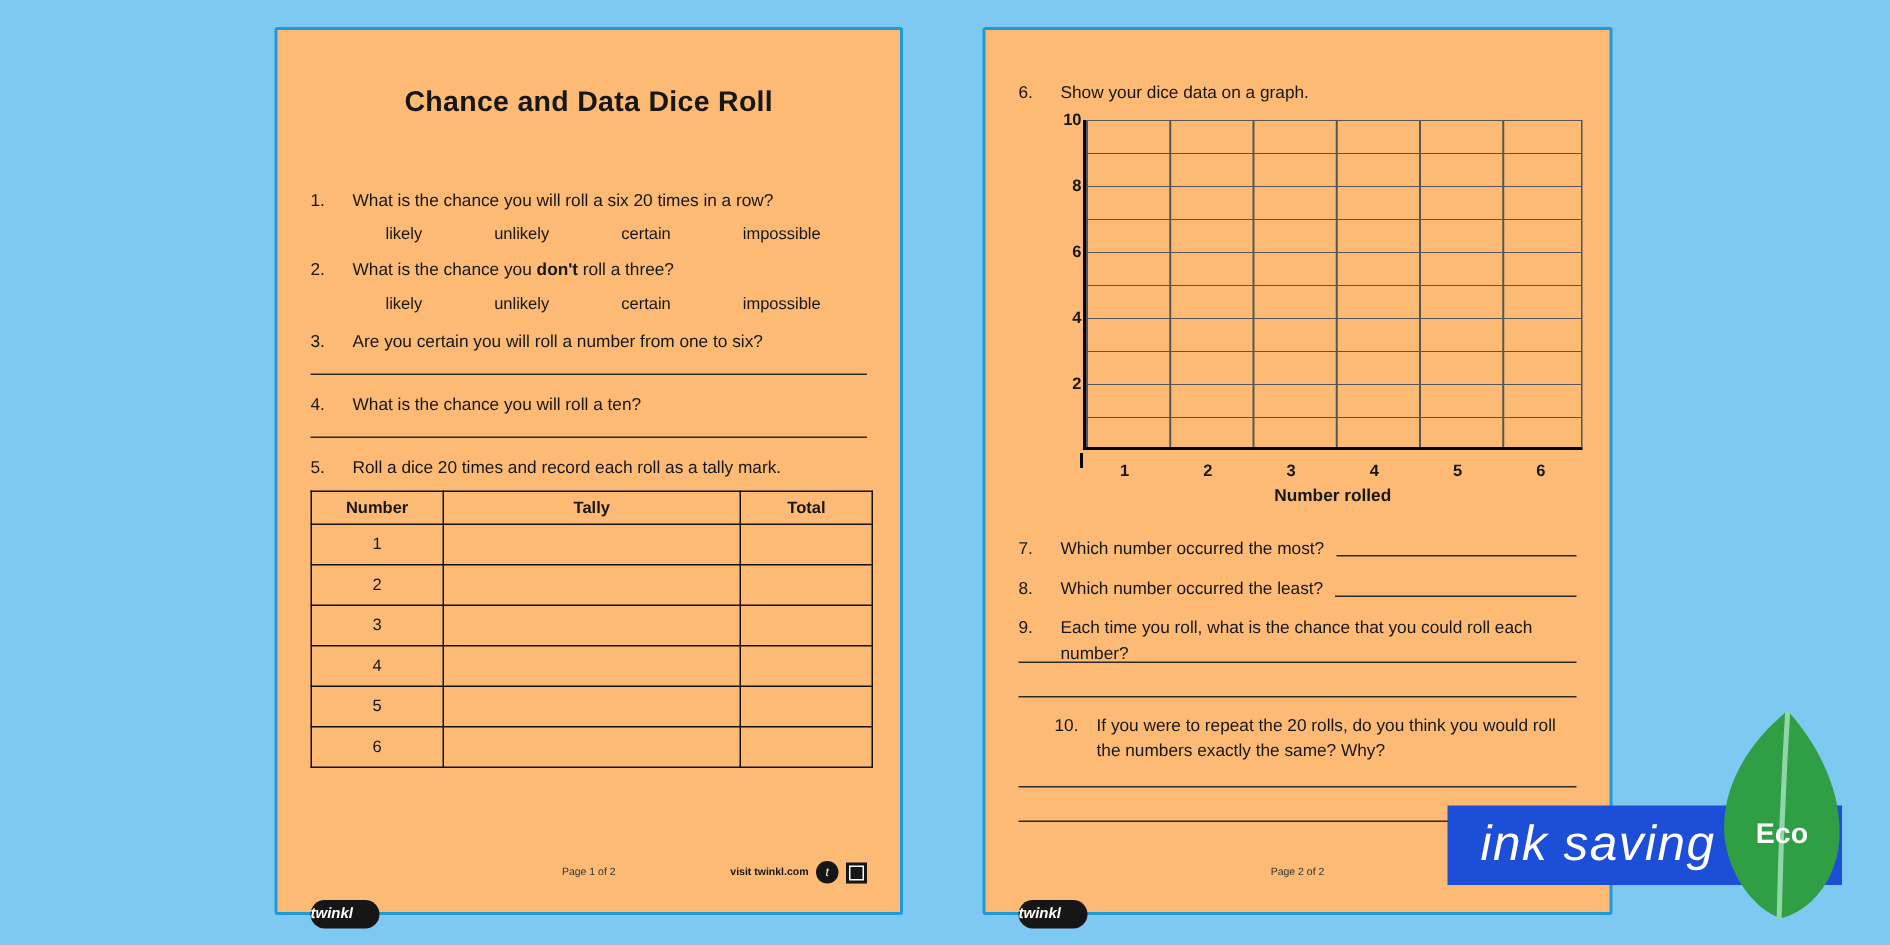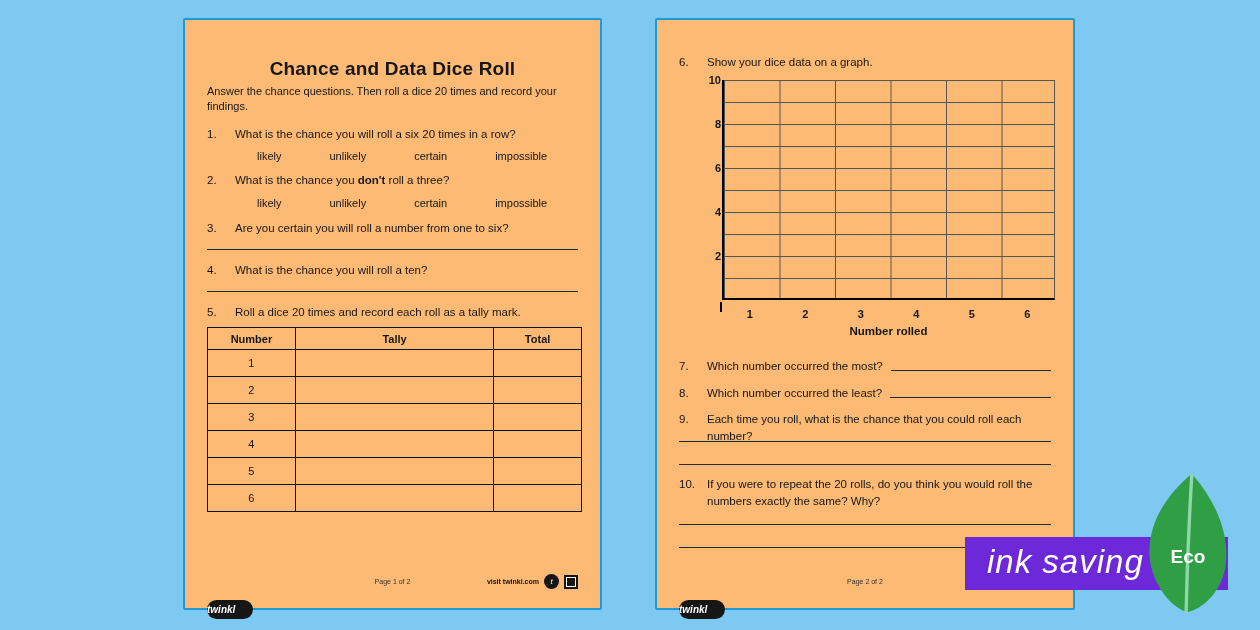--- a/index.html
+++ b/index.html
@@ -112,40 +112,39 @@
   }
   .xlabels span { flex:1; text-align:center; font-size:11px; font-weight:bold; }
   .xaxis-title {
     position:absolute; left:65px; top:305px; width:333px;
     text-align:center; font-size:11.5px; font-weight:bold;
   }
 
   
   .ink-strip {
     position:absolute; left:965px; top:537px; width:263px; height:53px;
-    background:#6d28d9; z-index:6;
+    background:#1d4ed8; z-index:6;
     color:#fff; font-size:33px; font-style:italic;
     line-height:50px; padding-left:22px; letter-spacing:1px;
   }
   .leaf-wrap {
     position:absolute; left:1140px; top:470px; width:96px; height:146px; z-index:7;
   }
   .eco-label {
     position:absolute; left:1148px; top:546px; width:80px; z-index:8;
     text-align:center; color:#fff; font-size:19px; font-weight:bold;
   }
 </style>
 </head>
 <body>
 
 <div class="page" id="page1">
 
   <div class="title">Chance and Data Dice Roll</div>
 
-  <div class="intro">Answer the chance questions. Then roll a dice 20 times and record your findings.</div>
 
   <div class="q" style="top:106px;">
     <span class="num">1.</span>
     <span class="txt">What is the chance you will roll a six 20 times in a row?</span>
   </div>
   <div class="opts" style="top:130px;">
     <span>likely</span>
     <span>unlikely</span>
     <span>certain</span>
     <span>impossible</span>
@@ -270,21 +269,21 @@
     <span class="fill"></span>
   </div>
 
   <div class="q" style="top:391px;">
     <span class="num">9.</span>
     <span class="txt">Each time you roll, what is the chance that you could roll each number?</span>
   </div>
   <div class="ansline" style="top:421px;"></div>
   <div class="ansline" style="top:444px;"></div>
 
-  <div class="q" style="top:456px;">
+  <div class="q" style="top:456px;margin-left:24px;">
     <span class="num">10.</span>
     <span class="txt">If you were to repeat the 20 rolls, do you think you would roll the numbers exactly the same? Why?</span>
   </div>
   <div class="ansline" style="top:504px;"></div>
   <div class="ansline" style="top:527px;"></div>
 
   <div class="footer">
     <div class="twinkl-logo">twinkl</div>
     <div class="page-num">Page 2 of 2</div>
   </div>

